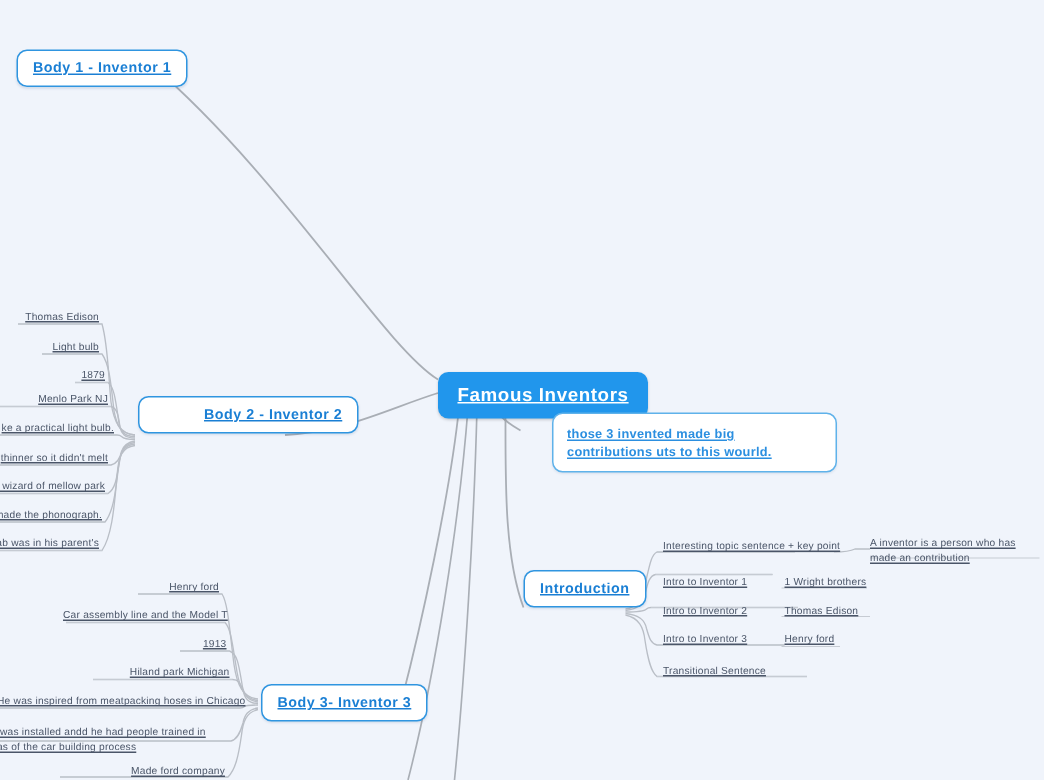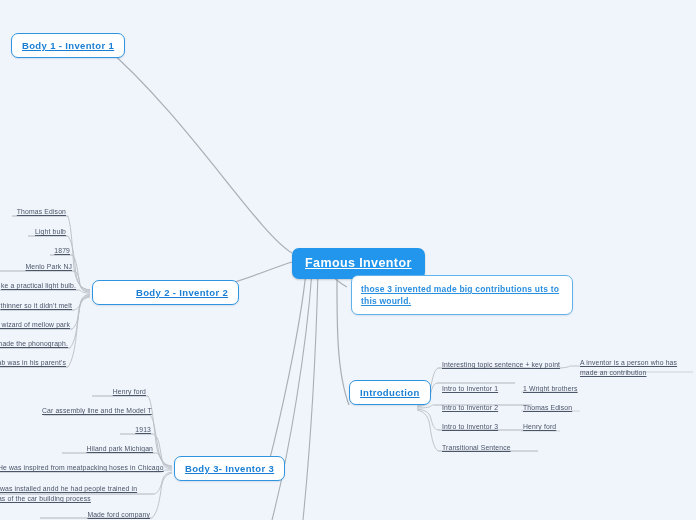--- a/index.html
+++ b/index.html
@@ -177,32 +177,32 @@
       <line x1="521" y1="392" x2="578" y2="392"></line>
       <line x1="434" y1="405" x2="532" y2="405"></line>
       <line x1="521" y1="411" x2="580" y2="411"></line>
       <line x1="438" y1="430" x2="523" y2="430"></line>
       <line x1="521" y1="431" x2="560" y2="431"></line>
       <line x1="438" y1="451" x2="538" y2="451"></line>
     </g>
   </svg>
 
   <div class="node root-node" style="left:292px; top:248px;">
-    <span>Famous Inventor</span>
-  </div>
-
-  <div class="node note-node" style="left:351px; top:275px; width:222px;">
+    <span>Famous Inventors</span>
+  </div>
+
+  <div class="node note-node" style="left:368px; top:275px; width:190px;">
     <span>those 3 invented  made big contributions uts to this wourld.</span>
   </div>
 
   <div class="node branch-node" style="left:11px; top:33px;">
     <span>Body 1 - Inventor 1</span>
   </div>
 
-  <div class="node branch-node" style="left:92px; top:280px;padding-left:43px;">
+  <div class="node branch-node" style="left:92px; top:264px;padding-left:43px;">
     <span>Body 2 - Inventor 2</span>
   </div>
 
   <div class="node leaf-node leaf-left" style="left:-4px; top:206px; width:72px;">
     <span>Thomas Edison</span>
   </div>
   <div class="node leaf-node leaf-left" style="left:-4px; top:226px; width:72px;">
     <span>Light bulb</span>
   </div>
   <div class="node leaf-node leaf-left" style="left:-4px; top:245px; width:76px;">

